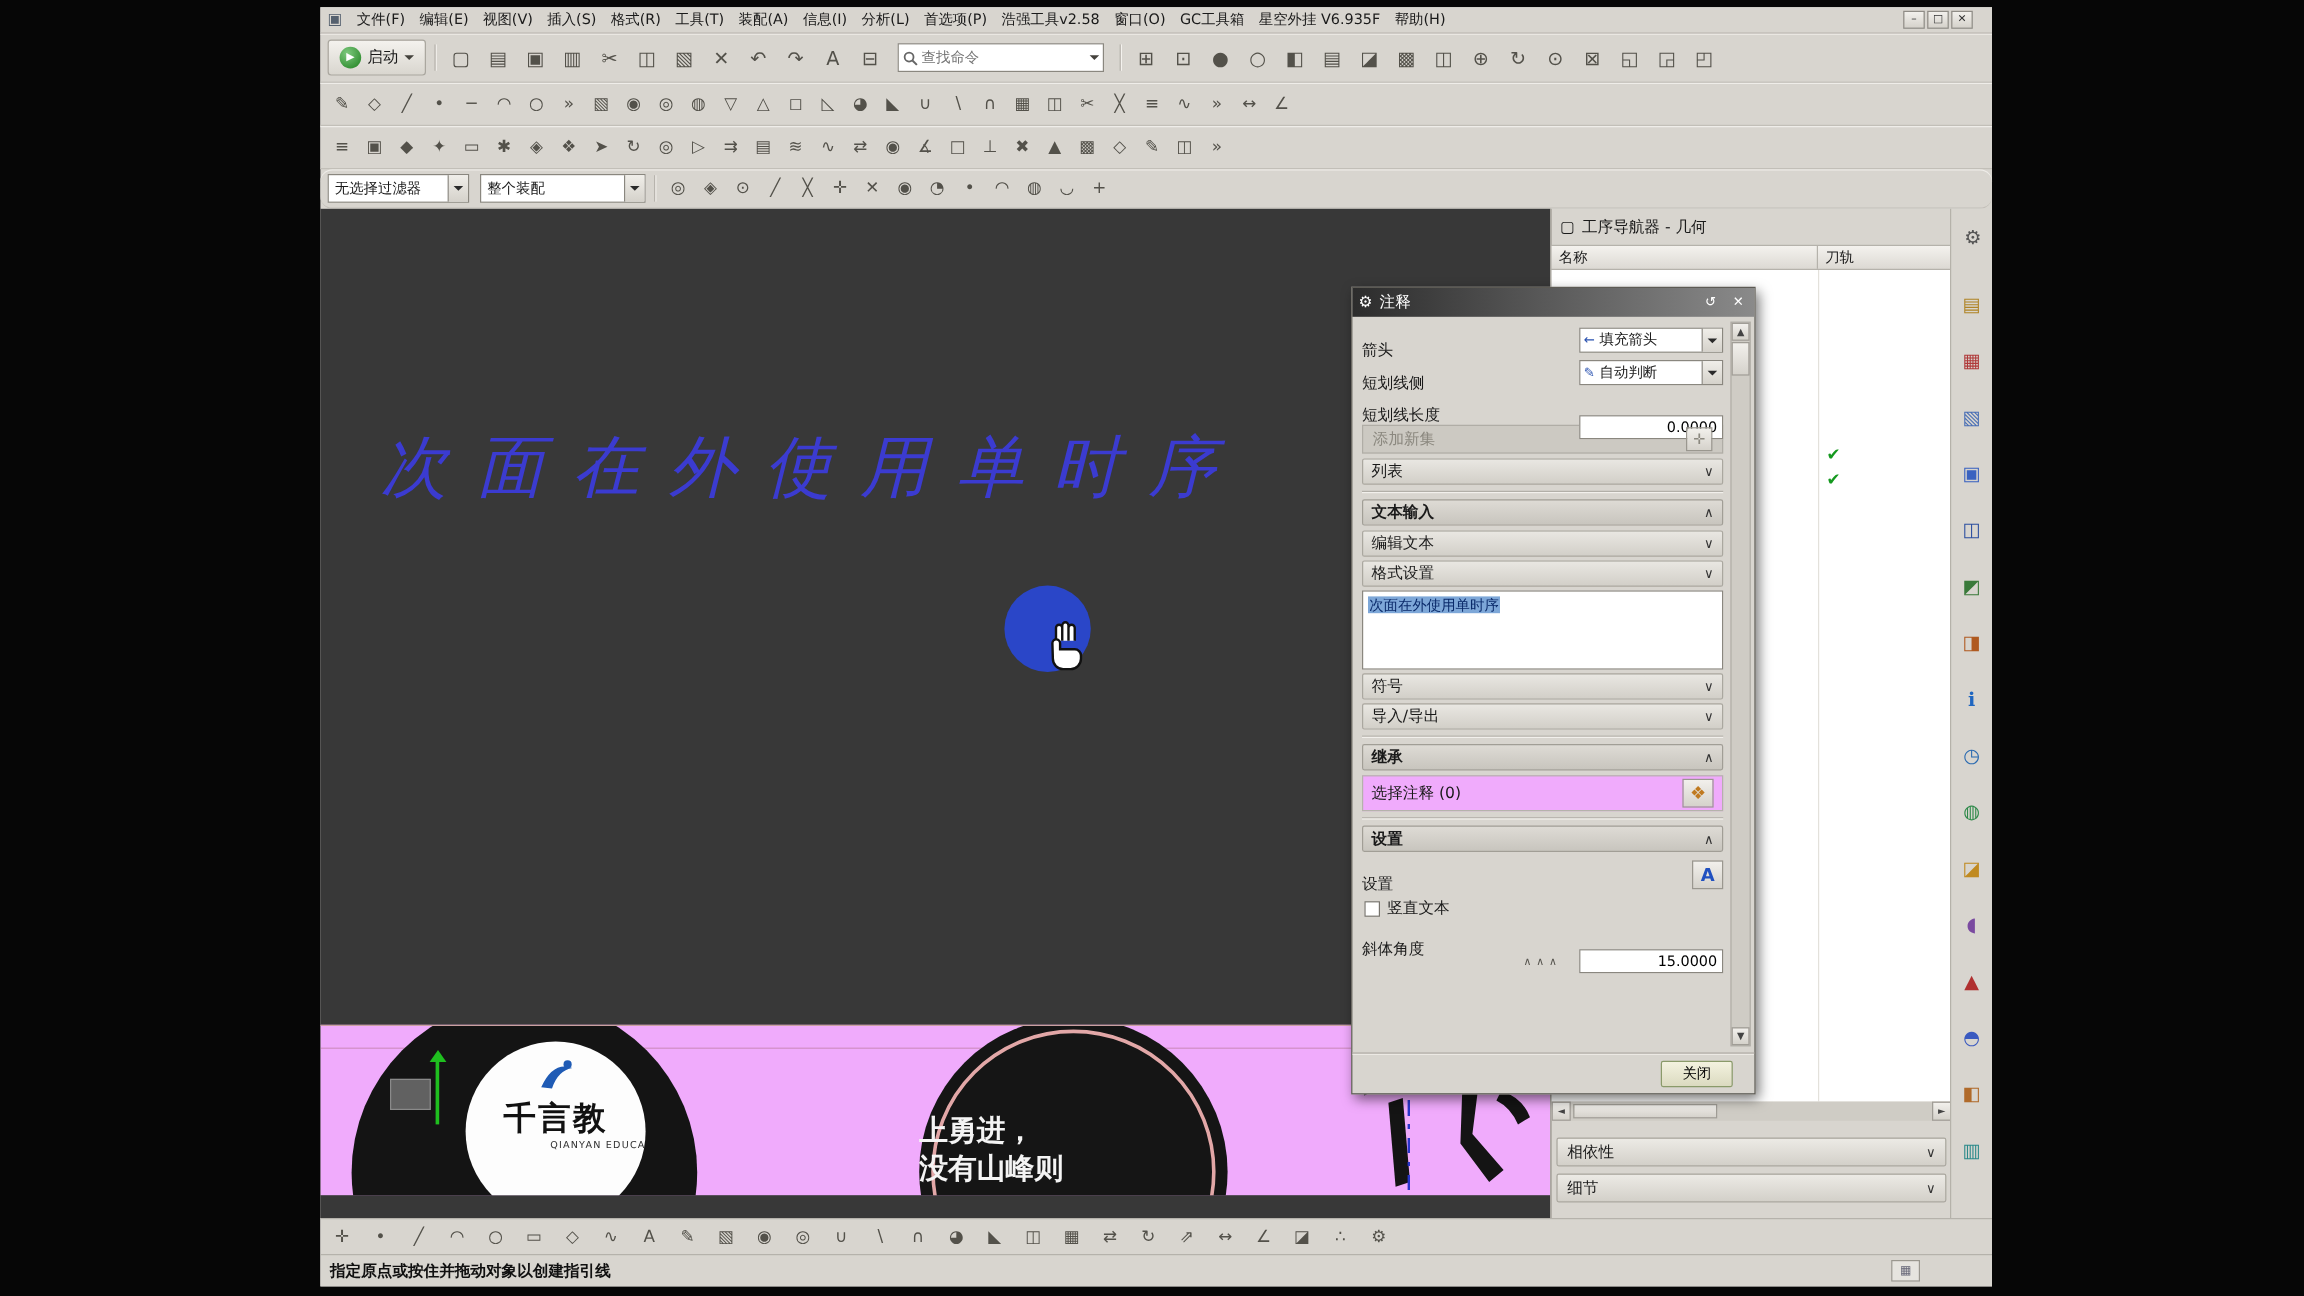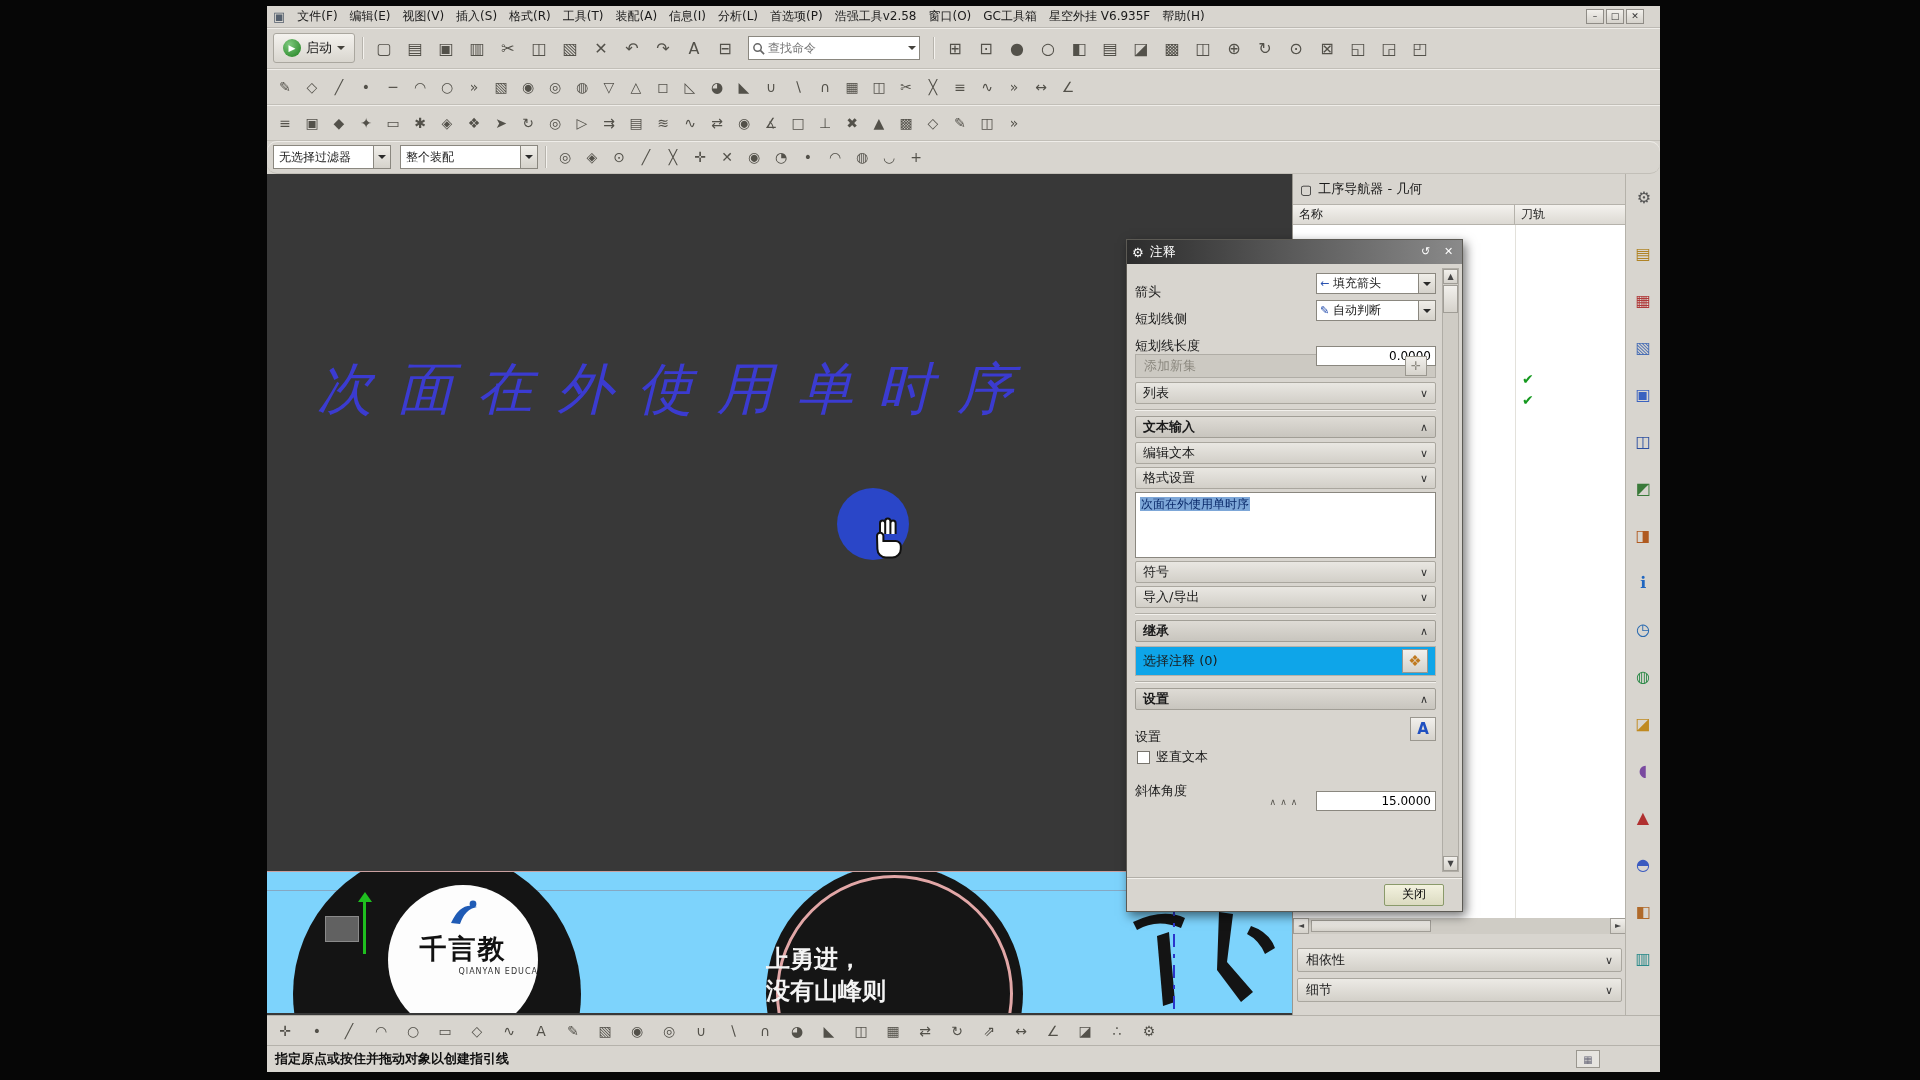--- a/index.html
+++ b/index.html
@@ -34,21 +34,21 @@
   .combo{display:flex;align-items:center;height:24px;background:#fff;border:1px solid #8a877f;}
   .combo .ctxt{padding:0 5px;font-size:12px;flex:1;white-space:nowrap;overflow:hidden;}
   .combo .cbtn{width:17px;height:100%;background:linear-gradient(#f0eee9,#d5d2cb);border-left:1px solid #8a877f;display:flex;align-items:center;justify-content:center;flex:0 0 auto;}
 
   
   .viewport{position:absolute;left:0;top:168px;width:1025px;height:841px;background:#383838;overflow:hidden;}
   .vp-blue{position:absolute;left:50px;top:178px;font-family:"DejaVu Serif","Liberation Serif",serif;font-style:italic;font-size:56px;letter-spacing:24px;color:#3b3bd0;white-space:nowrap;}
   .vp-orange{position:absolute;left:240px;top:292px;font-family:"DejaVu Serif","Liberation Serif",serif;font-style:italic;font-size:66px;letter-spacing:14px;color:#c87e28;white-space:nowrap;z-index:2;}
   .selcircle{position:absolute;left:570px;top:314px;width:72px;height:72px;border-radius:50%;background:#2a46c8;z-index:1;}
   .handcur{position:absolute;left:601px;top:342px;z-index:3;}
-  .pinkband{position:absolute;left:0;top:697px;width:1025px;height:142px;background:#7dd3fc;border-top:1px solid #caa0a0;overflow:hidden;}
+  .pinkband{position:absolute;left:0;top:680px;width:1025px;height:142px;background:#f0abfc;border-top:1px solid #caa0a0;overflow:hidden;}
   .pinkline{position:absolute;left:0;top:18px;width:100%;height:1px;background:rgba(150,90,90,.35);}
   .ring1{position:absolute;left:26px;top:-22px;width:288px;height:288px;border-radius:50%;background:#141414;}
   .whitedisc{position:absolute;left:95px;top:35px;width:150px;height:150px;border-radius:50%;background:#fdfdfd;text-align:center;}
   .logo-title{font-size:27px;font-weight:bold;color:#111;letter-spacing:2px;margin-top:2px;}
   .logo-sub{font-size:8px;color:#333;letter-spacing:1px;text-align:right;}
   .disc2{position:absolute;left:499px;top:-7px;width:257px;height:257px;border-radius:50%;background:#151515;}
   .disc2inner{position:absolute;left:10px;top:10px;right:10px;bottom:10px;border-radius:50%;border:3px solid #e2a7a7;}
   .badgetext{position:absolute;left:0;top:78px;width:100%;text-align:left;color:#f4f4f4;font-size:24px;font-weight:bold;line-height:32px;}
   .dashline{position:absolute;left:906px;top:0;width:2px;height:162px;background:repeating-linear-gradient(to bottom,#2a35cc 0 13px,transparent 13px 20px,#2a35cc 20px 24px,transparent 24px 31px);}
   .strokes{position:absolute;left:856px;top:20px;}
@@ -99,21 +99,21 @@
   .dnum{margin-left:auto;width:120px;height:20px;border:1px solid #8a877f;background:#fff;font-size:12px;font-family:inherit;text-align:right;padding:0 4px;margin-top:37px;}
   .addset{height:24px;margin:4px 2px;background:#ccc9c2;border:1px solid #b0ada6;display:flex;align-items:center;padding:0 8px;color:#8b887f;font-size:13px;}
   .addset .dbtn{margin-left:auto;}
   .dbtn{width:22px;height:20px;background:linear-gradient(#f2f0ec,#d5d2cb);border:1px solid #9a978f;display:flex;align-items:center;justify-content:center;font-size:12px;}
   .dbar{height:22px;margin:3px 2px;background:linear-gradient(#e9e7e2,#d2cfc8);border:1px solid #aaa79f;border-radius:2px;display:flex;align-items:center;padding:0 7px;font-size:13px;}
   .dsec{height:22px;margin:4px 2px;background:linear-gradient(#dedbd5,#c8c5be);border:1px solid #a19e96;border-radius:2px;display:flex;align-items:center;padding:0 7px;font-size:13px;font-weight:bold;}
   .chev{margin-left:auto;font-size:11px;color:#333;font-weight:normal;}
   .dtext{height:66px;margin:3px 2px;background:#fff;border:1px solid #8a877f;padding:3px 4px;font-size:12px;line-height:16px;}
   .dtext .sel{background:#7da7d8;color:#0a2a6a;padding:0 1px;}
   .ddiv{height:2px;margin:5px 2px;border-top:1px solid #b2afa8;border-bottom:1px solid #f2f0ec;}
-  .selrow{background:#0ea5e9;border:1px solid #b5b2ab;height:30px;padding:0 7px;margin:3px 2px;display:flex;align-items:center;font-size:13px;}
+  .selrow{background:#f0abfc;border:1px solid #b5b2ab;height:30px;padding:0 7px;margin:3px 2px;display:flex;align-items:center;font-size:13px;}
   .selrow .dbtn{margin-left:auto;width:26px;height:24px;font-size:15px;}
   .gold{color:#c07a20;font-weight:bold;}
   .blueA{color:#2050c0;font-weight:bold;font-size:15px;}
   .dcheckrow{display:flex;align-items:center;gap:6px;height:22px;margin:2px 4px;font-size:13px;}
   .cbox{width:13px;height:13px;background:#fff;border:1px solid #77746d;}
   .moremark{text-align:center;font-size:9px;color:#55534d;letter-spacing:4px;height:12px;line-height:10px;}
   .dfooter{flex:0 0 34px;border-top:1px solid #b2afa8;box-shadow:inset 0 1px 0 #f2f0ec;display:flex;align-items:center;justify-content:flex-end;padding:0 18px;}
   .dclose{width:60px;height:22px;font-size:12px;font-family:inherit;background:linear-gradient(#f3f2df,#dbdac0);border:1px solid #8a9a6a;border-radius:2px;}
   .dscroll{position:absolute;right:3px;top:4px;width:17px;height:604px;background:#cfccc5;border:1px solid #b0ada6;display:flex;flex-direction:column;align-items:center;}
   .dscroll .sbtn{width:15px;height:15px;font-size:8px;line-height:13px;}

